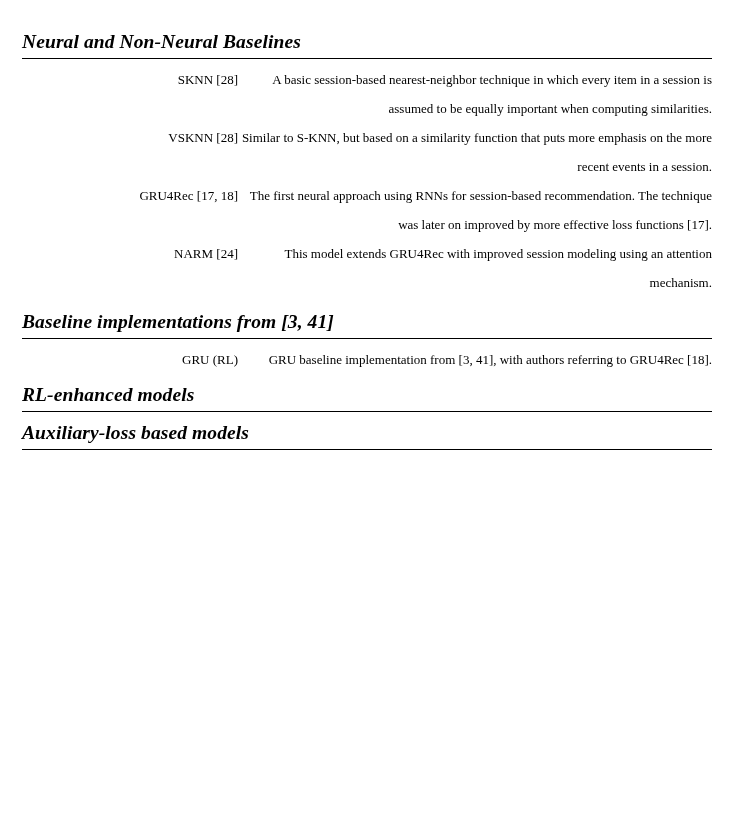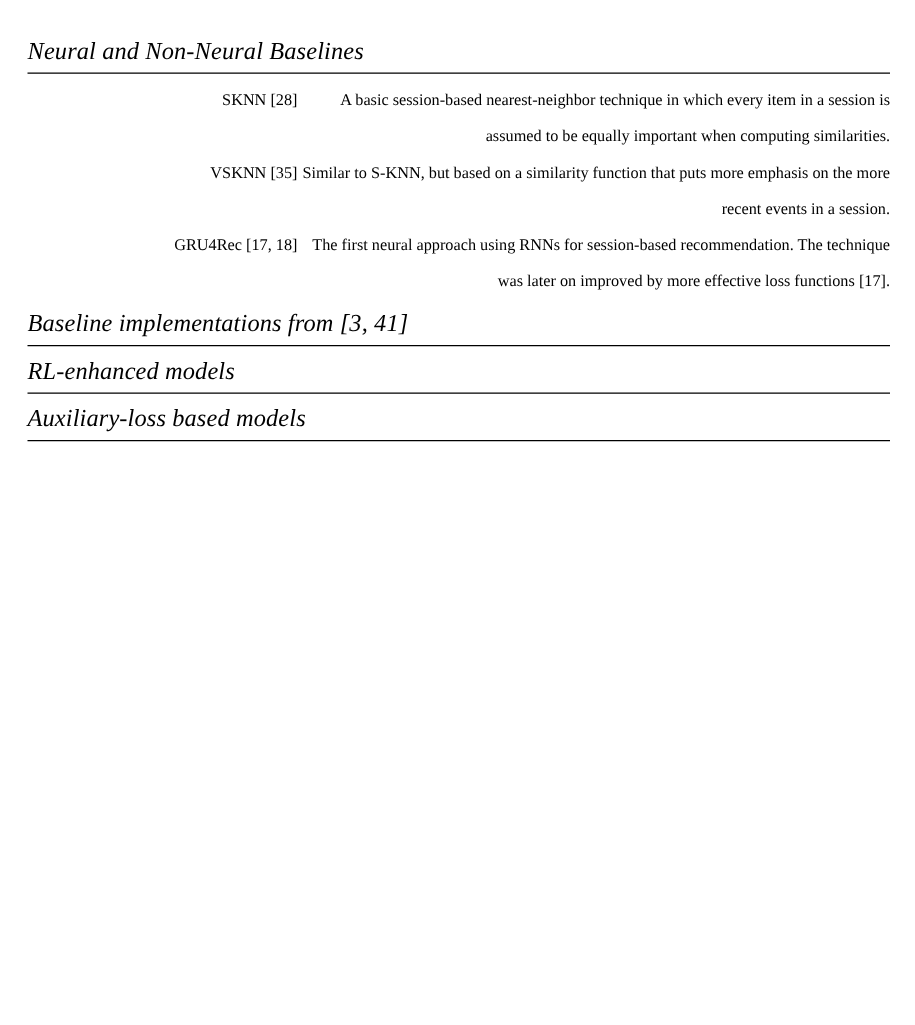--- a/index.html
+++ b/index.html
@@ -43,20 +43,21 @@
   }
   tr.section-row.first td {
     padding-top: 0;
   }
   .section-title {
     font-style: italic;
     font-size: 19.5px;
     line-height: 24px;
     letter-spacing: 0.1px;
     white-space: nowrap;
+    font-weight: bold;
   }
 
   
   tr.rule-row td {
     height: 0;
     line-height: 0;
     font-size: 0;
     padding: 0;
   }
   .rule {
@@ -105,36 +106,44 @@
         <tr class="rule-row">
           <td colspan="2">
             <div class="rule"></div>
           </td>
         </tr>
         <tr class="data-row first-in-group">
           <td class="label-cell">SKNN [28]</td>
           <td class="desc-cell">A basic session-based nearest-neighbor technique in which every item in a session is assumed to be equally important when computing similarities.</td>
         </tr>
         <tr class="data-row">
-          <td class="label-cell">VSKNN [35]</td>
+          <td class="label-cell">VSKNN [28]</td>
           <td class="desc-cell">Similar to S-KNN, but based on a similarity function that puts more emphasis on the more recent events in a session.</td>
         </tr>
         <tr class="data-row">
           <td class="label-cell">GRU4Rec [17, 18]</td>
           <td class="desc-cell">The first neural approach using RNNs for session-based recommendation. The technique was later on improved by more effective loss functions [17].</td>
+        </tr>
+        <tr class="data-row last-in-group">
+          <td class="label-cell">NARM [24]</td>
+          <td class="desc-cell">This model extends GRU4Rec with improved session modeling using an attention mechanism.</td>
         </tr>
         <tr class="section-row">
           <td colspan="2">
             <div class="section-title">Baseline implementations from [3, 41]</div>
           </td>
         </tr>
         <tr class="rule-row">
           <td colspan="2">
             <div class="rule"></div>
           </td>
+        </tr>
+        <tr class="data-row first-in-group">
+          <td class="label-cell">GRU (RL)</td>
+          <td class="desc-cell">GRU baseline implementation from [3, 41], with authors referring to GRU4Rec [18].</td>
         </tr>
         <tr class="section-row">
           <td colspan="2">
             <div class="section-title">RL-enhanced models</div>
           </td>
         </tr>
         <tr class="rule-row">
           <td colspan="2">
             <div class="rule"></div>
           </td>

